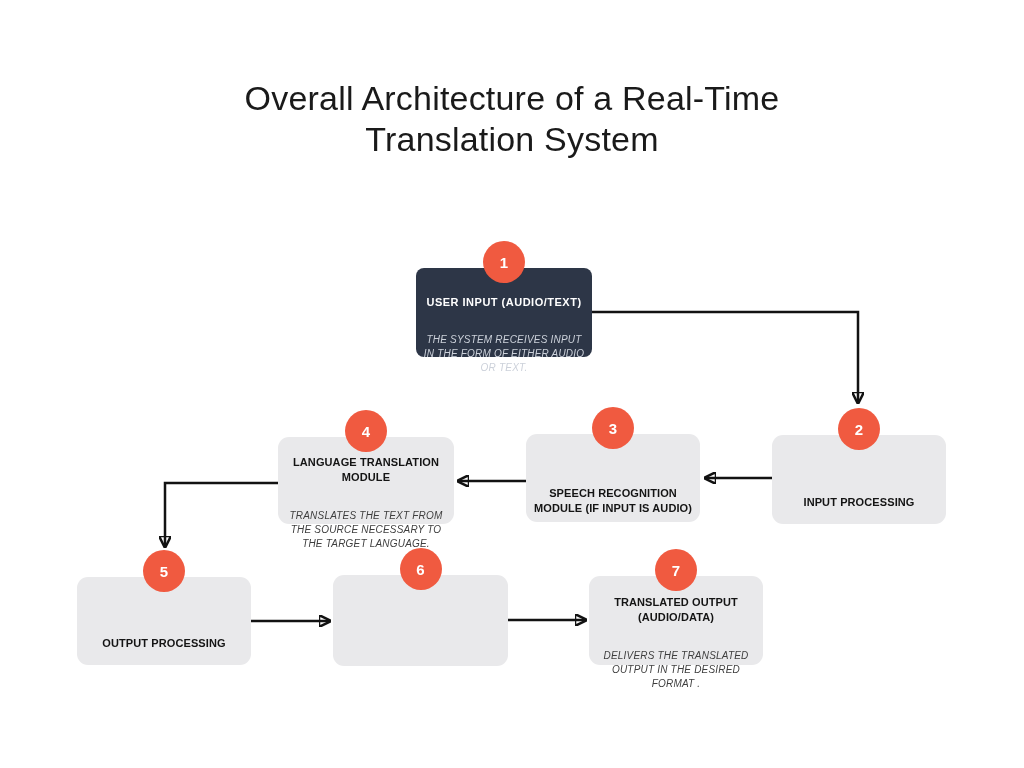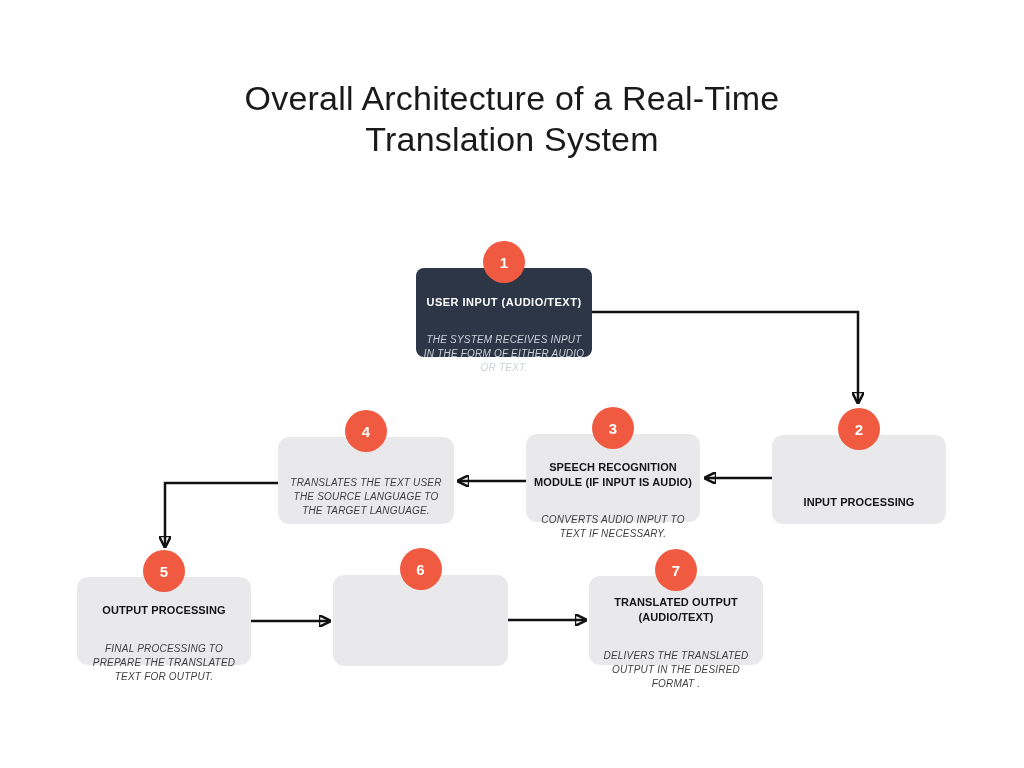--- a/index.html
+++ b/index.html
@@ -123,37 +123,36 @@
   </div>
 
   <div class="node node-2">
     <div class="badge">2</div>
     <div class="node-title">INPUT PROCESSING</div>
   </div>
 
   <div class="node node-3">
     <div class="badge">3</div>
     <div class="node-title">SPEECH RECOGNITION MODULE (IF INPUT IS AUDIO)</div>
-    <div class="node-desc">CONVERTS AUDIO INPUT TO TEXT IF NECESSARY.</div>
   </div>
 
   <div class="node node-4">
     <div class="badge">4</div>
-    <div class="node-desc">TRANSLATES THE TEXT USER THE SOURCE LANGUAGE TO THE TARGET LANGUAGE.</div>
+    <div class="node-title">LANGUAGE TRANSLATION MODULE</div>
+    <div class="node-desc">TRANSLATES THE TEXT FROM THE SOURCE NECESSARY TO THE TARGET LANGUAGE.</div>
   </div>
 
   <div class="node node-5">
     <div class="badge">5</div>
     <div class="node-title">OUTPUT PROCESSING</div>
-    <div class="node-desc">FINAL PROCESSING TO PREPARE THE TRANSLATED TEXT FOR OUTPUT.</div>
   </div>
 
   <div class="node node-6">
     <div class="badge">6</div>
   </div>
 
   <div class="node node-7">
     <div class="badge">7</div>
-    <div class="node-title">TRANSLATED OUTPUT (AUDIO/TEXT)</div>
+    <div class="node-title">TRANSLATED OUTPUT (AUDIO/DATA)</div>
     <div class="node-desc">DELIVERS THE TRANSLATED OUTPUT IN THE DESIRED FORMAT .</div>
   </div>
 
 </div>
 
 </body></html>

